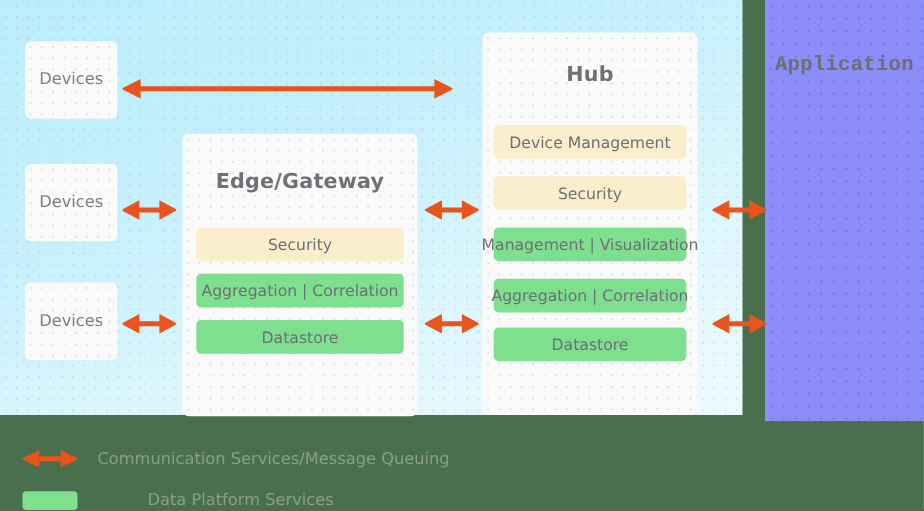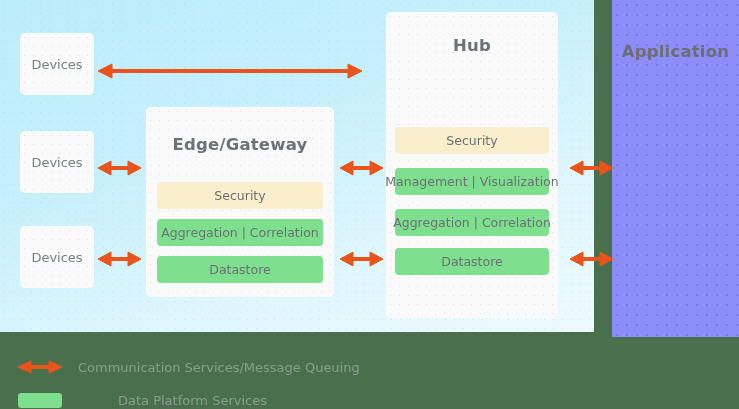--- a/index.html
+++ b/index.html
@@ -40,20 +40,21 @@
   }
   .app-label {
     position: absolute;
     left: 0; top: 42px;
     width: 127px;
     text-align: center;
     font-size: 16.5px;
     font-weight: 700;
     color: #6e6e72;
     letter-spacing: .2px;
+    font-family: Liberation Mono, monospace;
   }
 
   
   .card {
     position: absolute;
     background: #fafafa;
     border-radius: 5px;
   }
   .card .dotgrid {
     background-image: radial-gradient(rgba(150,155,165,0.28) 0.8px, transparent 1px);
@@ -69,22 +70,22 @@
     transform: translateY(-50%);
     text-align: center;
     font-size: 13px;
     color: #7b8085;
   }
   #device-1 { left: 20px; top: 33px; }
   #device-2 { left: 20px; top: 131px; }
   #device-3 { left: 20px; top: 226px; }
 
   
-  #edge-card { left: 146px; top: 107px; width: 188px; height: 190px; }
-  #hub-card  { left: 386px; top: 12px;  width: 172px; height: 306px; }
+  #edge-card { left: 146px; top: 107px; width: 188px; height: 226px; }
+  #hub-card  { left: 386px; top: 26px;  width: 172px; height: 306px; }
 
   .container-title {
     position: absolute;
     left: 0; right: 0;
     text-align: center;
     font-size: 16.5px;
     font-weight: 700;
     color: #6e7276;
     letter-spacing: .2px;
   }
@@ -181,20 +182,21 @@
     <div class="dotgrid"></div>
     <div class="container-title">Edge/Gateway</div>
     <div class="svc cream" id="edge-sec">Security</div>
     <div class="svc green" id="edge-agg">Aggregation | Correlation</div>
     <div class="svc green" id="edge-ds">Datastore</div>
   </div>
 
   <div class="card" id="hub-card">
     <div class="dotgrid"></div>
     <div class="container-title">Hub</div>
+    <div class="svc cream" id="hub-devmgmt">Device Management</div>
     <div class="svc cream" id="hub-sec">Security</div>
     <div class="svc green" id="hub-anl">Management | Visualization</div>
     <div class="svc green" id="hub-agg">Aggregation | Correlation</div>
     <div class="svc green" id="hub-ds">Datastore</div>
   </div>
 
   <svg class="arrow" style="left:98px; top:60px;" width="264" height="22">
     <g fill="#e8541b" stroke="#e8541b">
       <line x1="12" y1="11" x2="252" y2="11" stroke-width="4"></line>
       <polygon points="0,11 14,4 14,18"></polygon>

